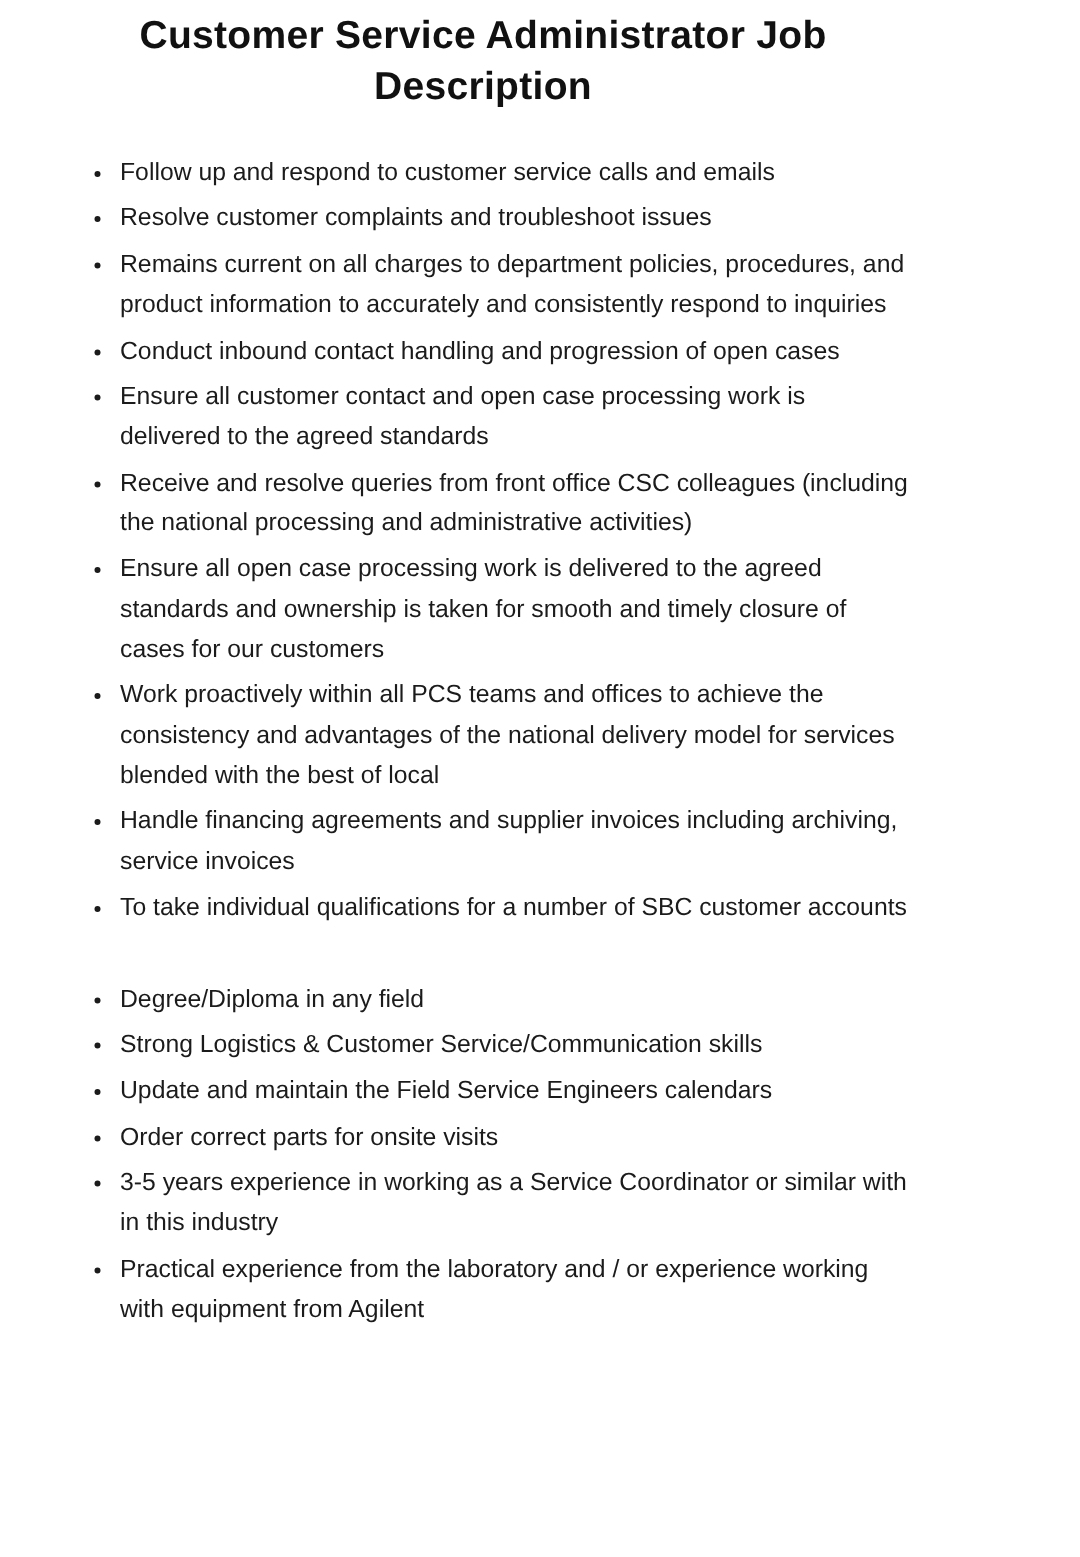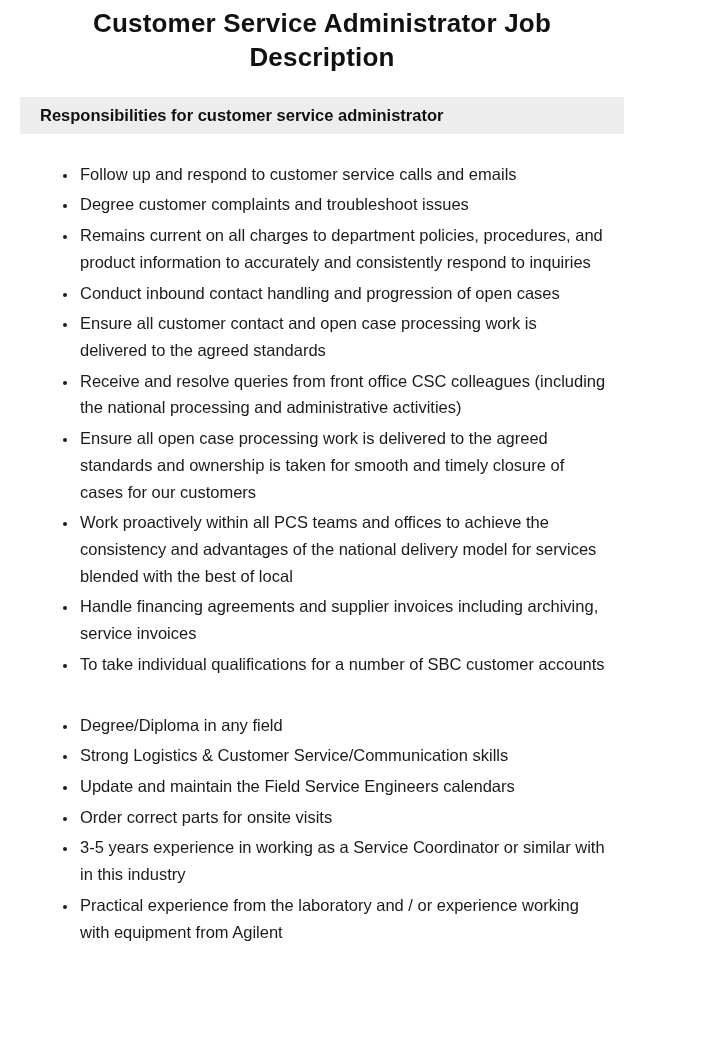--- a/index.html
+++ b/index.html
@@ -58,24 +58,23 @@
 </style>
 </head>
 <body>
 
 <div class="page">
 
   <h1 class="page-title">Customer Service Administrator Job Description</h1>
 
 
   <section>
-    <div class="section-header">Responsibilities for customer service administrator</div>
     <ul class="bullet-list">
       <li>Follow up and respond to customer service calls and emails</li>
-      <li>Degree customer complaints and troubleshoot issues</li>
+      <li>Resolve customer complaints and troubleshoot issues</li>
       <li>Remains current on all charges to department policies, procedures, and product information to accurately and consistently respond to inquiries</li>
       <li>Conduct inbound contact handling and progression of open cases</li>
       <li>Ensure all customer contact and open case processing work is delivered to the agreed standards</li>
       <li>Receive and resolve queries from front office CSC colleagues (including the national processing and administrative activities)</li>
       <li>Ensure all open case processing work is delivered to the agreed standards and ownership is taken for smooth and timely closure of cases for our customers</li>
       <li>Work proactively within all PCS teams and offices to achieve the consistency and advantages of the national delivery model for services blended with the best of local</li>
       <li>Handle financing agreements and supplier invoices including archiving, service invoices</li>
       <li>To take individual qualifications for a number of SBC customer accounts</li>
     </ul>
   </section>

